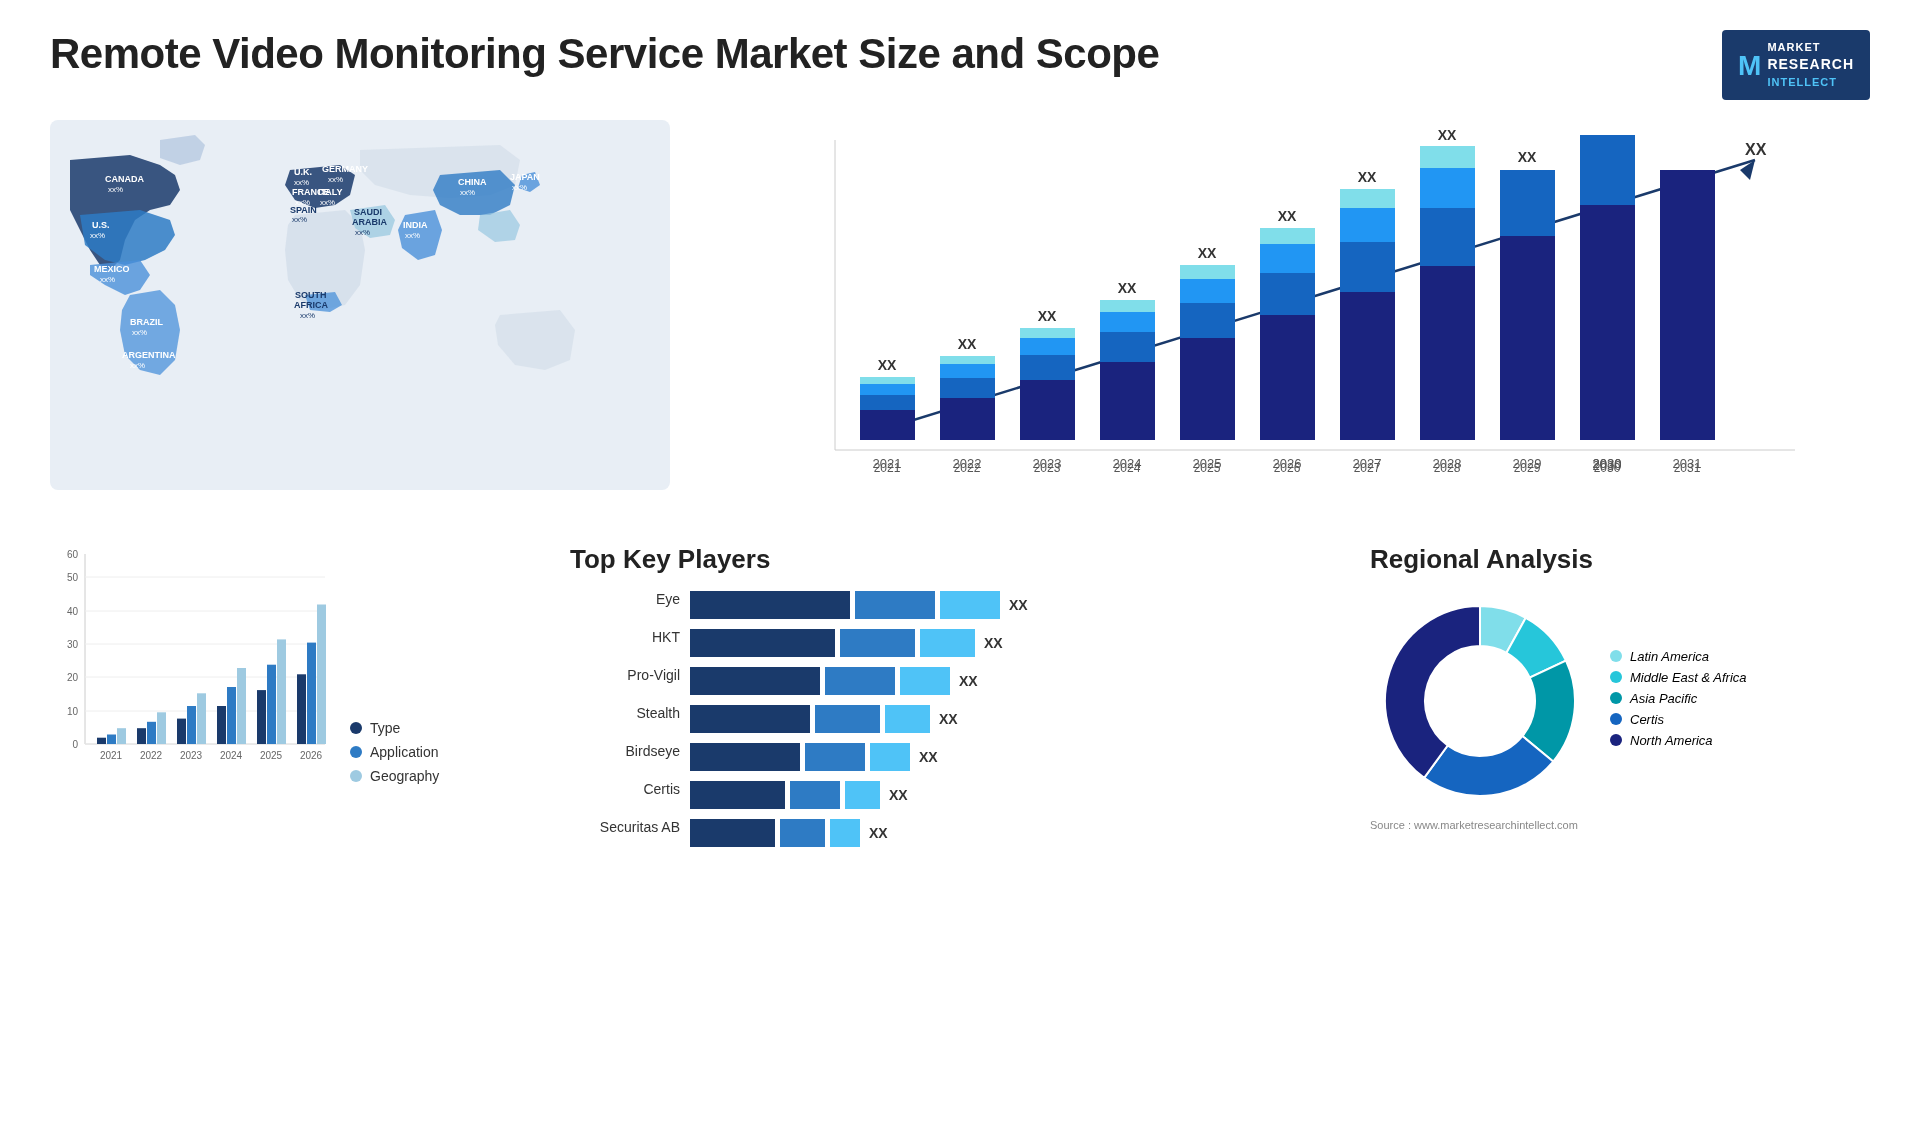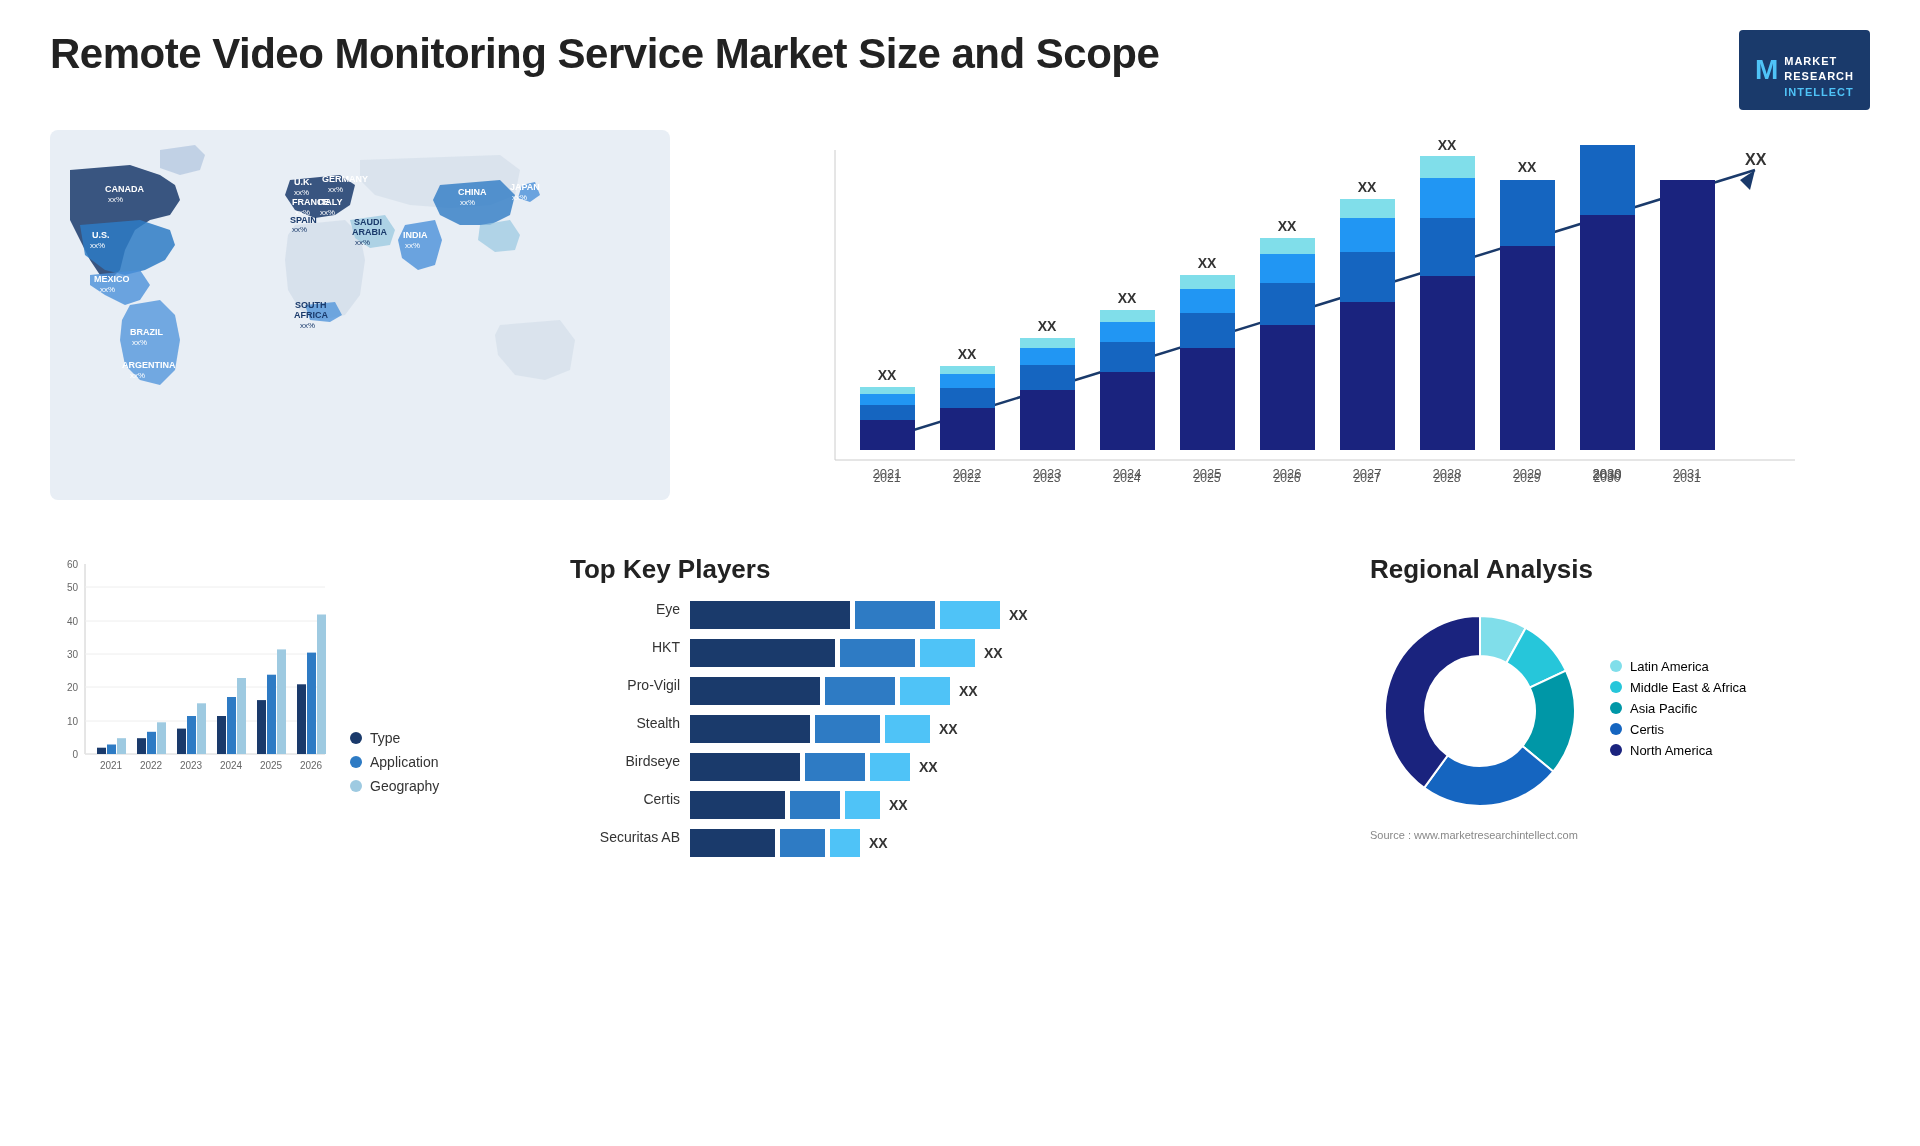--- a/index.html
+++ b/index.html
@@ -119,20 +119,21 @@
       font-weight: bold;
       color: #333;
       margin-left: 4px;
     }
     .legend-item {
       display: flex;
       align-items: center;
       gap: 8px;
       margin-bottom: 6px;
       font-size: 13px;
+      font-style: italic;
     }
     .legend-dot {
       width: 12px;
       height: 12px;
       border-radius: 50%;
       flex-shrink: 0;
     }
 
     
     .seg-legend {
@@ -154,22 +155,22 @@
 
 <div class="page-container">
 
   <div class="header">
     <h1 class="page-title">Remote Video Monitoring Service Market Size and Scope</h1>
     <div class="logo-area">
       <div class="logo-box">
         <div style="display:flex;align-items:center;gap:6px;">
           <span class="logo-m">M</span>
           <div style="text-align:left;">
-            <div style="font-size:11px;font-weight:800;color:white;letter-spacing:1px;margin-top:14px;">MARKET</div>
-            <div style="font-size:11px;font-weight:800;color:white;letter-spacing:1px;">RESEARCH</div>
+            <div style="font-size:11px;font-weight:800;color:white;letter-spacing:1px;">MARKET</div>
+            <div style="font-size:14px;font-weight:800;color:white;letter-spacing:1px;">RESEARCH</div>
             <div style="font-size:11px;font-weight:800;color:#4fc3f7;letter-spacing:1px;">INTELLECT</div>
           </div>
         </div>
       </div>
     </div>
   </div>
 
   <div style="display:grid;grid-template-columns:640px 1fr;gap:30px;margin-bottom:20px;">
 
     <div class="map-section">

